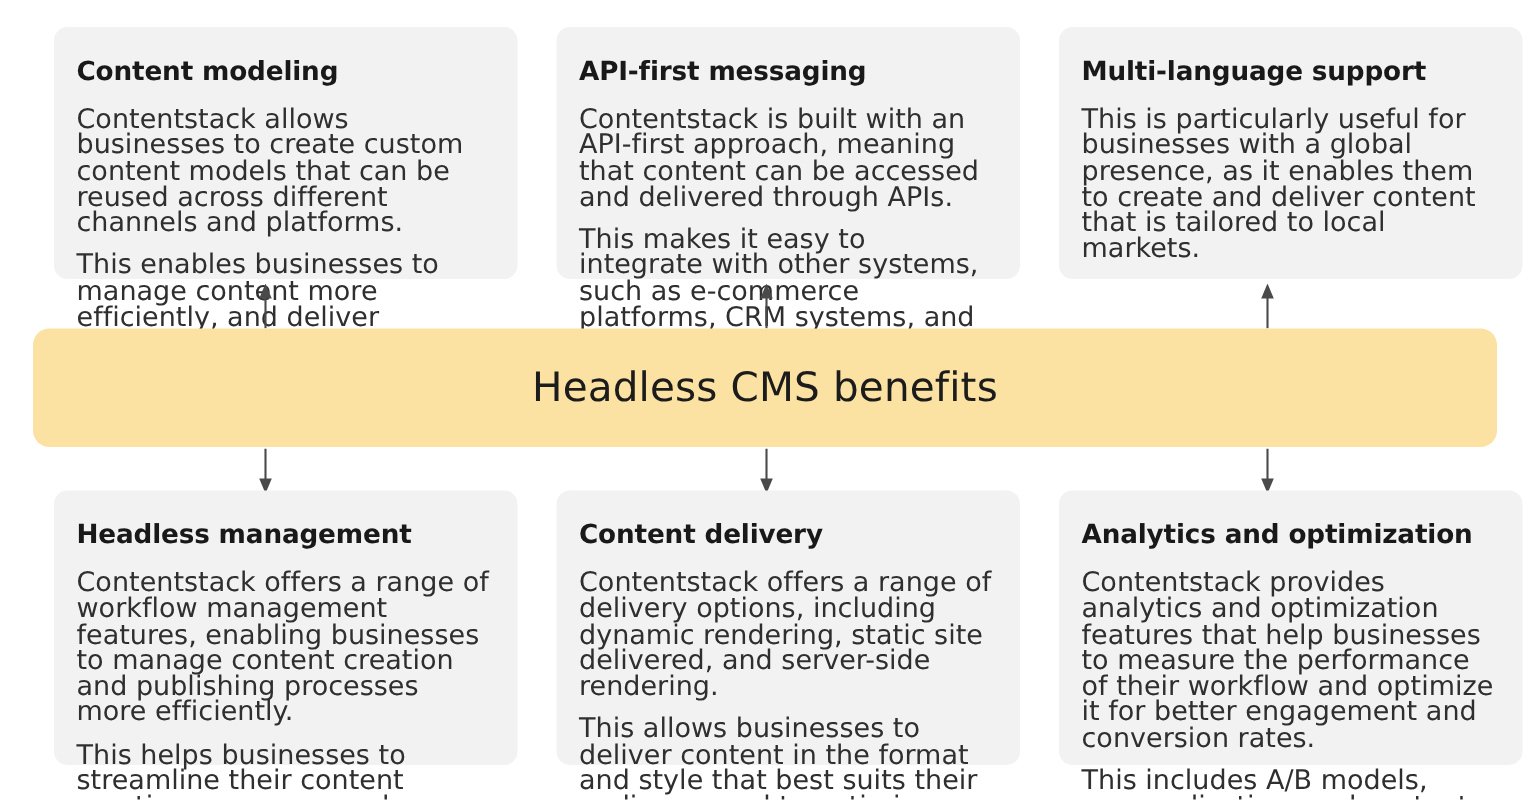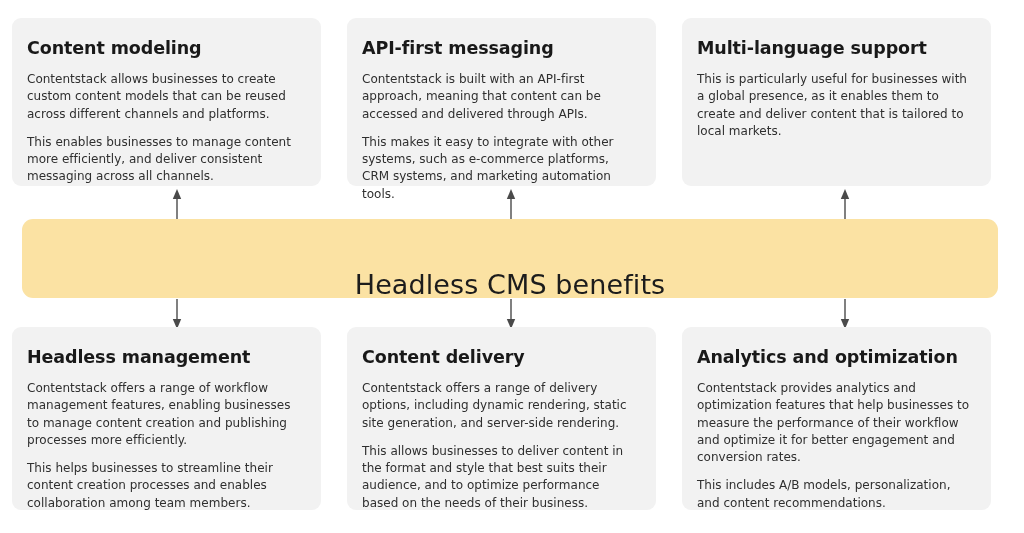--- a/index.html
+++ b/index.html
@@ -17,21 +17,21 @@
   .canvas {
     position: relative;
     width: 1024px;
     height: 533px;
     background: #ffffff;
   }
 
   
   .row {
     position: absolute;
-    left: 12px;
+    left: 36px;
     width: 979px;
     display: flex;
     justify-content: space-between;
   }
   .row-top    { top: 18px;  height: 168px; }
   .row-bottom { top: 327px; height: 183px; }
 
   .card {
     width: 309px;
     box-sizing: border-box;
@@ -42,39 +42,39 @@
 
   .card-title {
     font-size: 17.5px;
     font-weight: 700;
     color: #191919;
     letter-spacing: -0.1px;
     line-height: 1.2;
     margin: 4px 0 12px 0;
   }
   .card-para {
-    font-size: 12px;
+    font-size: 18px;
     line-height: 17.3px;
     color: #2f2f2f;
     margin: 0 0 11px 0;
     letter-spacing: 0.01px;
   }
   .card-para:last-child { margin-bottom: 0; }
 
   
   .banner {
     position: absolute;
     left: 22px;
     top: 219px;
     width: 976px;
     height: 79px;
     background: #fbe2a3;
     border-radius: 11px;
     display: flex;
-    align-items: flex-end;
+    align-items: center;
     justify-content: center;
   }
   .banner-title {
     font-size: 27px;
     font-weight: 400;
     color: #1c1c1c;
     letter-spacing: 0.1px;
     line-height: 1;
   }
 
@@ -163,21 +163,21 @@
   <div class="row row-bottom">
 
     <div class="card">
       <div class="card-title">Headless management</div>
       <p class="card-para">Contentstack offers a range of workflow management features, enabling businesses to manage content creation and publishing processes more efficiently.</p>
       <p class="card-para">This helps businesses to streamline their content creation processes and enables collaboration among team members.</p>
     </div>
 
     <div class="card">
       <div class="card-title">Content delivery</div>
-      <p class="card-para">Contentstack offers a range of delivery options, including dynamic rendering, static site generation, and server-side rendering.</p>
+      <p class="card-para">Contentstack offers a range of delivery options, including dynamic rendering, static site delivered, and server-side rendering.</p>
       <p class="card-para">This allows businesses to deliver content in the format and style that best suits their audience, and to optimize performance based on the needs of their business.</p>
     </div>
 
     <div class="card">
       <div class="card-title">Analytics and optimization</div>
       <p class="card-para">Contentstack provides analytics and optimization features that help businesses to measure the performance of their workflow and optimize it for better engagement and conversion rates.</p>
       <p class="card-para">This includes A/B models, personalization, and content recommendations.</p>
     </div>
 
   </div>

